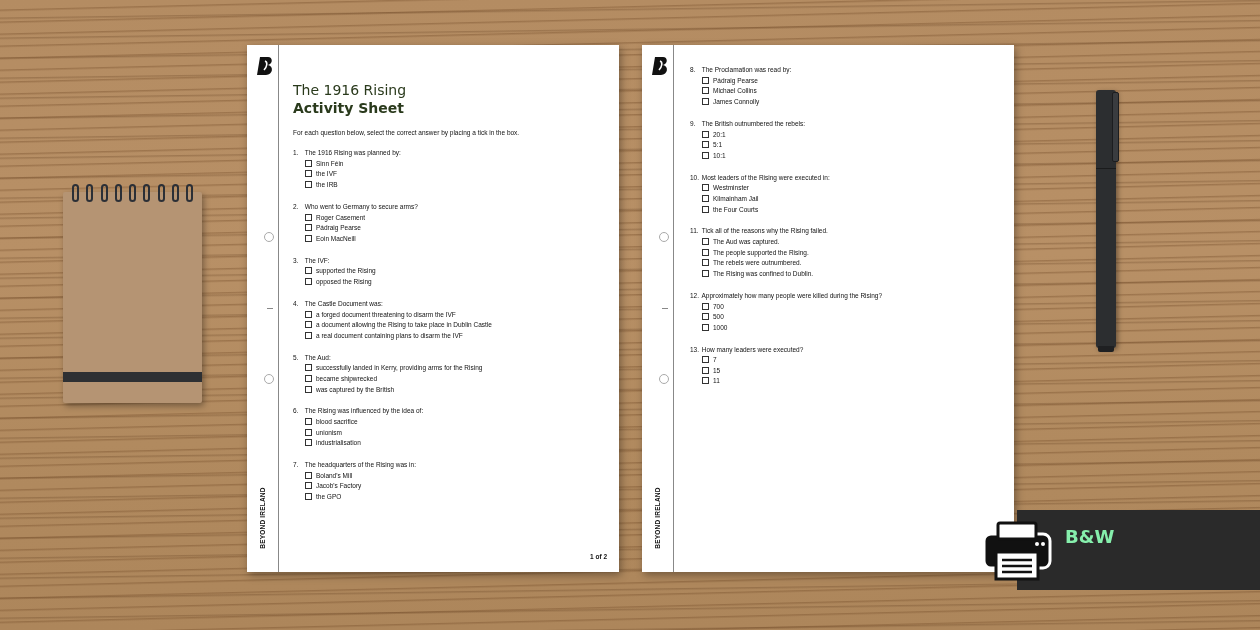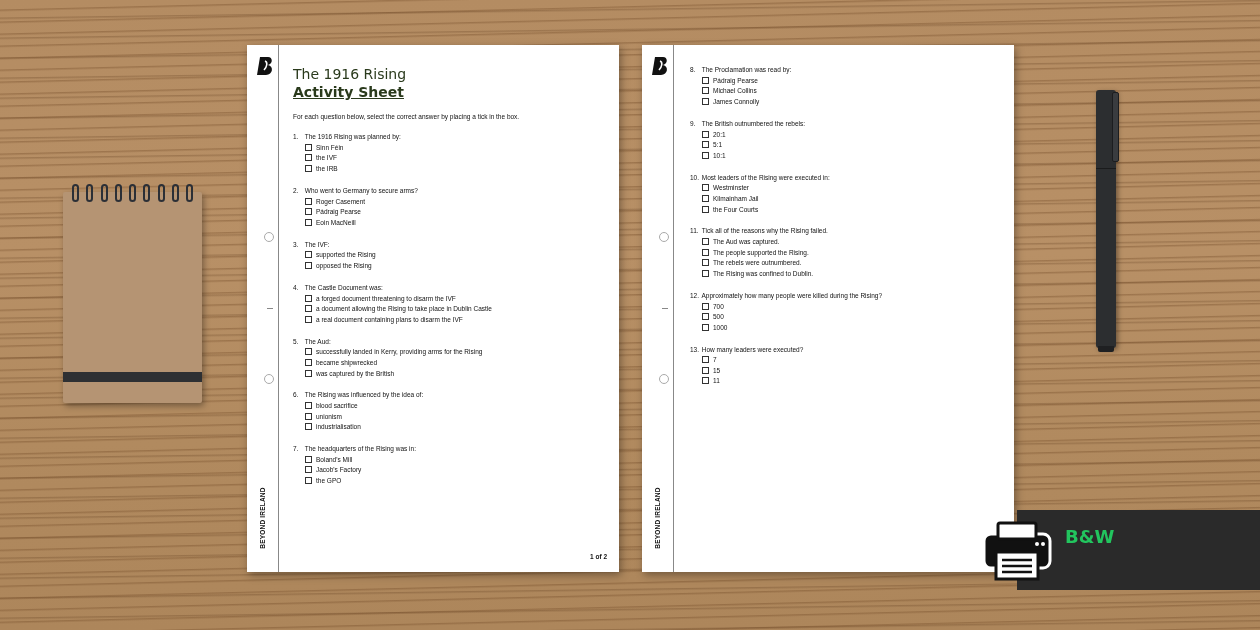--- a/index.html
+++ b/index.html
@@ -26,35 +26,35 @@
     box-shadow: 2px 3px 8px rgba(0,0,0,0.35); color:#111; }
   .sheet1 { left:247px; }
   .sheet2 { left:642px; }
   .sheet .margin-line { position:absolute; left:31px; top:0; bottom:0; width:1px; background:#888; }
   .sheet .logo { position:absolute; left:9px; top:10px; width:18px; height:22px; }
   .sheet .hole { position:absolute; left:17px; width:10px; height:10px; border:1px solid #aaa; border-radius:50%; box-sizing:border-box; }
   .sheet .dash { position:absolute; left:20px; width:6px; height:1px; background:#888; }
   .sheet .brand { position:absolute; left:5px; bottom:14px; width:20px; height:80px; }
   .sheet .brand span { position:absolute; left:50%; top:50%; transform: translate(-50%,-50%) rotate(-90deg);
     font-size:6.5px; font-weight:bold; letter-spacing:0.2px; white-space:nowrap; }
-  .content { position:absolute; left:46px; right:16px; top:0; }
+  .content { position:absolute; left:46px; right:16px; top:16px; }
   .title1 { font-size:14px; color:#2a3a1c; margin-top:20px; line-height:18px; font-family:"DejaVu Sans", sans-serif; }
-  .title2 { font-size:14px; color:#2a3a1c; font-weight:bold; line-height:18px; font-family:"DejaVu Sans", sans-serif;text-decoration:underline; }
+  .title2 { font-size:14px; color:#2a3a1c; font-weight:bold; line-height:18px; font-family:"DejaVu Sans", sans-serif; }
   .instr { font-size:6.5px; margin-top:12px; }
   .q { margin-top:12px; font-size:6.5px; }
   .q .qtext { line-height:10px; }
   .q .qtext .n { display:inline-block; width:10px; }
   .opt { display:flex; align-items:center; height:10.6px; margin-left:12px; }
   .box { width:7px; height:7px; border:1px solid #333; margin-right:4px; box-sizing:border-box; flex-shrink:0; }
   .pagenum { position:absolute; right:12px; bottom:12px; font-size:6.5px; font-weight:bold; }
   .sheet2 .content { left:48px; top:20px; }
   .sheet2 .q:first-child { margin-top:0; }
   .bw { position:absolute; left:1017px; top:510px; width:243px; height:80px; background:#2a2a2a; }
   .bw .printer { position:absolute; left:-35px; top:10px; width:70px; height:62px; }
-  .bw .t1 { position:absolute; left:48px; top:16px; color:#22c55e; font-size:18px; font-weight:bold; font-family:"DejaVu Sans", sans-serif; }
+  .bw .t1 { position:absolute; left:48px; top:16px; color:#86efac; font-size:18px; font-weight:bold; font-family:"DejaVu Sans", sans-serif; }
   .bw .t2 { position:absolute; left:48px; top:40px; color:#fff; font-size:18px; font-family:"DejaVu Sans", sans-serif; }
 </style>
 </head>
 <body>
 
 <div class="notepad">
   <div class="rings">
     <div class="ring"></div>
       <div class="ring"></div>
       <div class="ring"></div>

